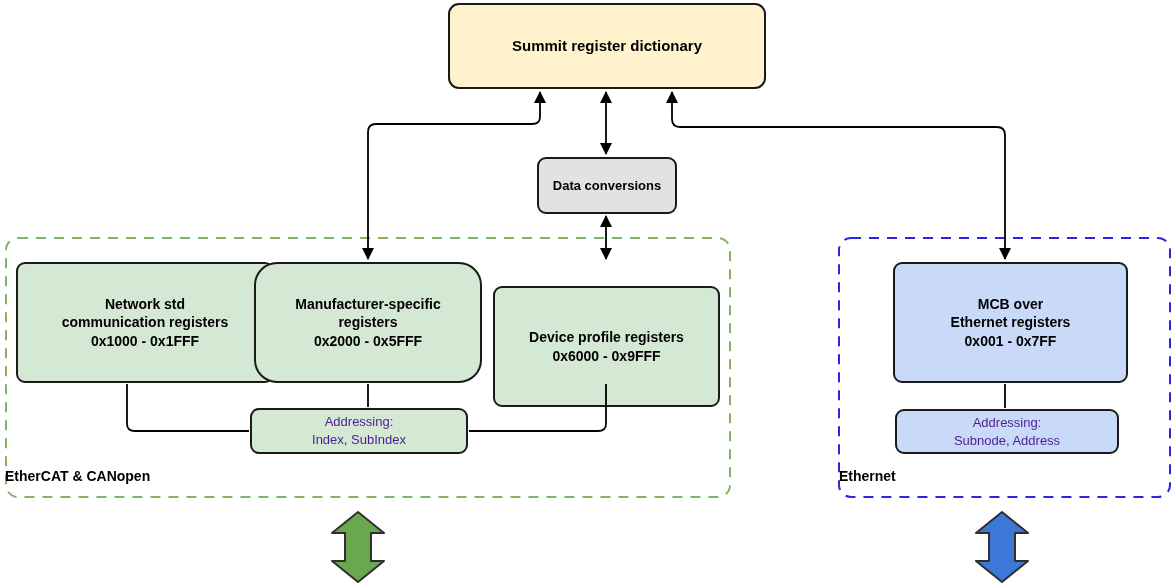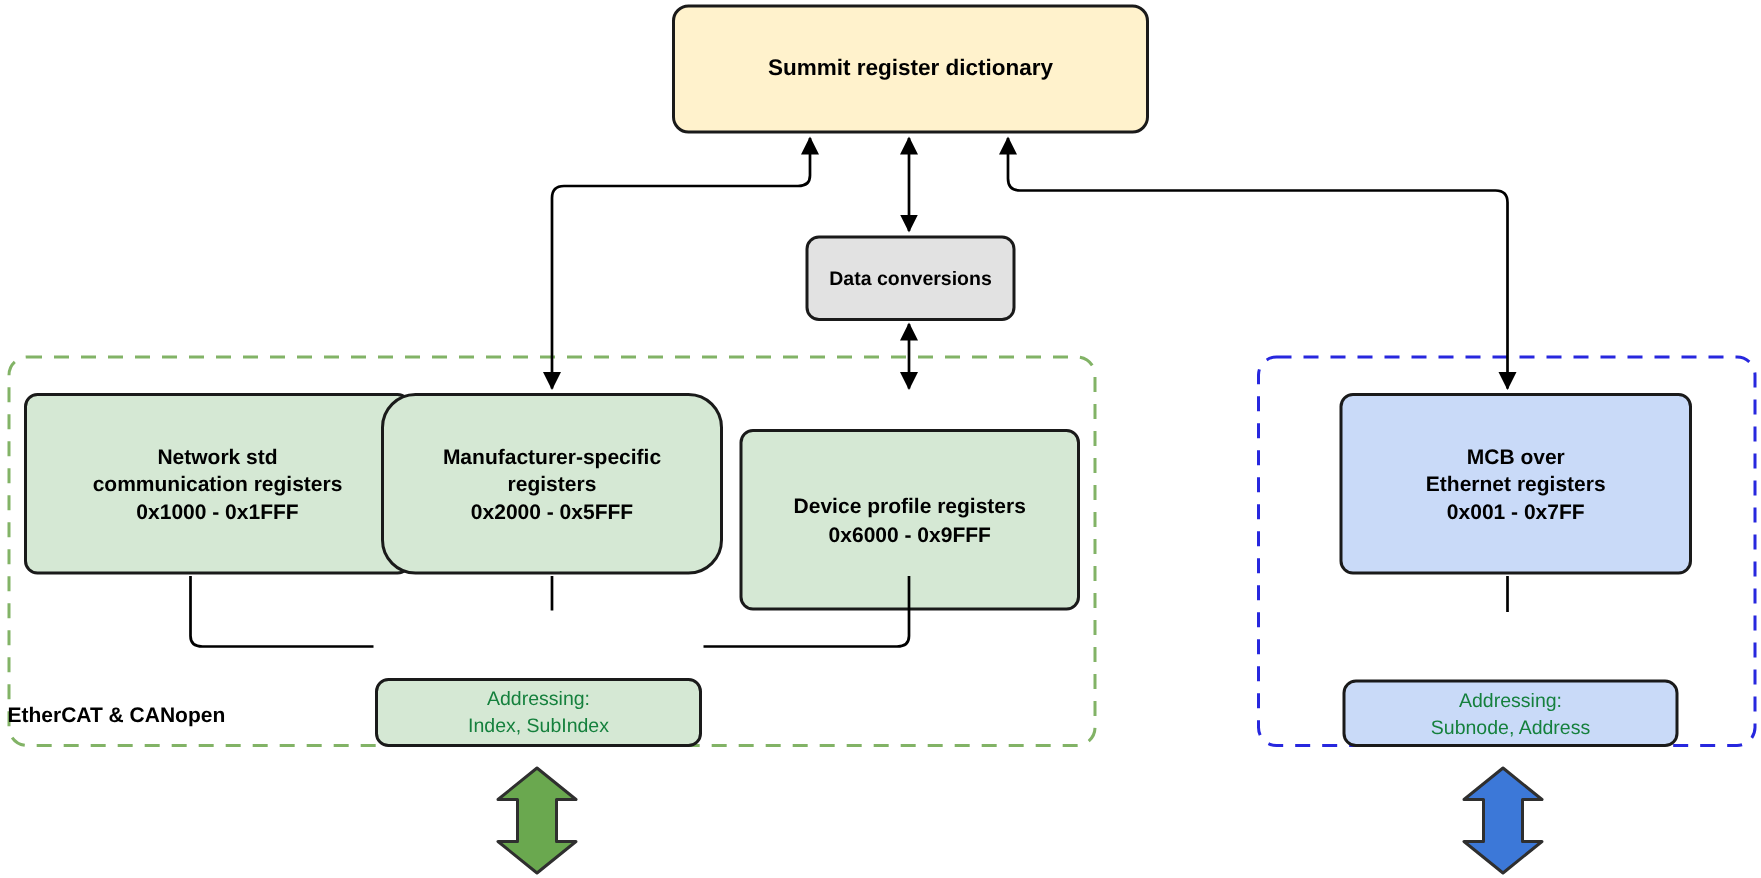--- a/index.html
+++ b/index.html
@@ -24,21 +24,21 @@
   }
   .summit{ left:448px; top:3px; width:318px; height:86px;
     background:var(--summit-fill); border-radius:11px; font-size:15px;}
   .dataconv{ left:537px; top:157px; width:140px; height:57px;
     background:var(--gray-fill); font-size:13px;}
   .greenbox{ background:var(--green-fill); }
   .bluebox{ background:var(--blue-fill); }
   .box1{ left:16px;  top:262px; width:258px; height:121px;}
   .box2{ left:254px; top:262px; width:228px; height:121px;border-radius:23px;}
   .box3{ left:493px; top:262px; width:227px; height:121px;margin-top:24px;}
-  .addr{ font-weight:400; font-size:13px; color:#15803d; line-height:1.35;margin-top:44px;}
+  .addr{ font-weight:400; font-size:13px; color:#4c1d95; line-height:1.35;}
   .addr-green{ left:250px; top:408px; width:218px; height:46px;}
   .mcb{ left:893px; top:262px; width:235px; height:121px;}
   .addr-blue{ left:895px; top:409px; width:224px; height:45px;}
   .grouplabel{
     position:absolute; text-align:left; font-weight:700; font-size:14px;
   }
   .lbl-ethercat{ left:5px; top:468px; width:726px; }
   .lbl-ethernet{ left:839px; top:468px; width:331px; }
   svg.overlay{ position:absolute; left:0; top:0; pointer-events:none; }
   .conn{ stroke:var(--line); stroke-width:1.8; fill:none; stroke-linejoin:round;}
@@ -78,20 +78,21 @@
 
   <div class="grouplabel lbl-ethercat">EtherCAT &amp; CANopen</div>
 
   <div class="node bluebox mcb">MCB over
 Ethernet registers
 0x001 - 0x7FF</div>
 
   <div class="node bluebox addr addr-blue">Addressing:
 Subnode, Address</div>
 
+  <div class="grouplabel lbl-ethernet">Ethernet</div>
 
   <svg class="overlay" width="1174" height="585">
     <defs>
       <marker id="ah" markerUnits="userSpaceOnUse" markerWidth="14" markerHeight="14" refX="11" refY="6" orient="auto">
         <path d="M0,0 L12,6 L0,12 Z" fill="#000"></path>
       </marker>
       <marker id="ahs" markerUnits="userSpaceOnUse" markerWidth="14" markerHeight="14" refX="11" refY="6" orient="auto-start-reverse">
         <path d="M0,0 L12,6 L0,12 Z" fill="#000"></path>
       </marker>
     </defs>

